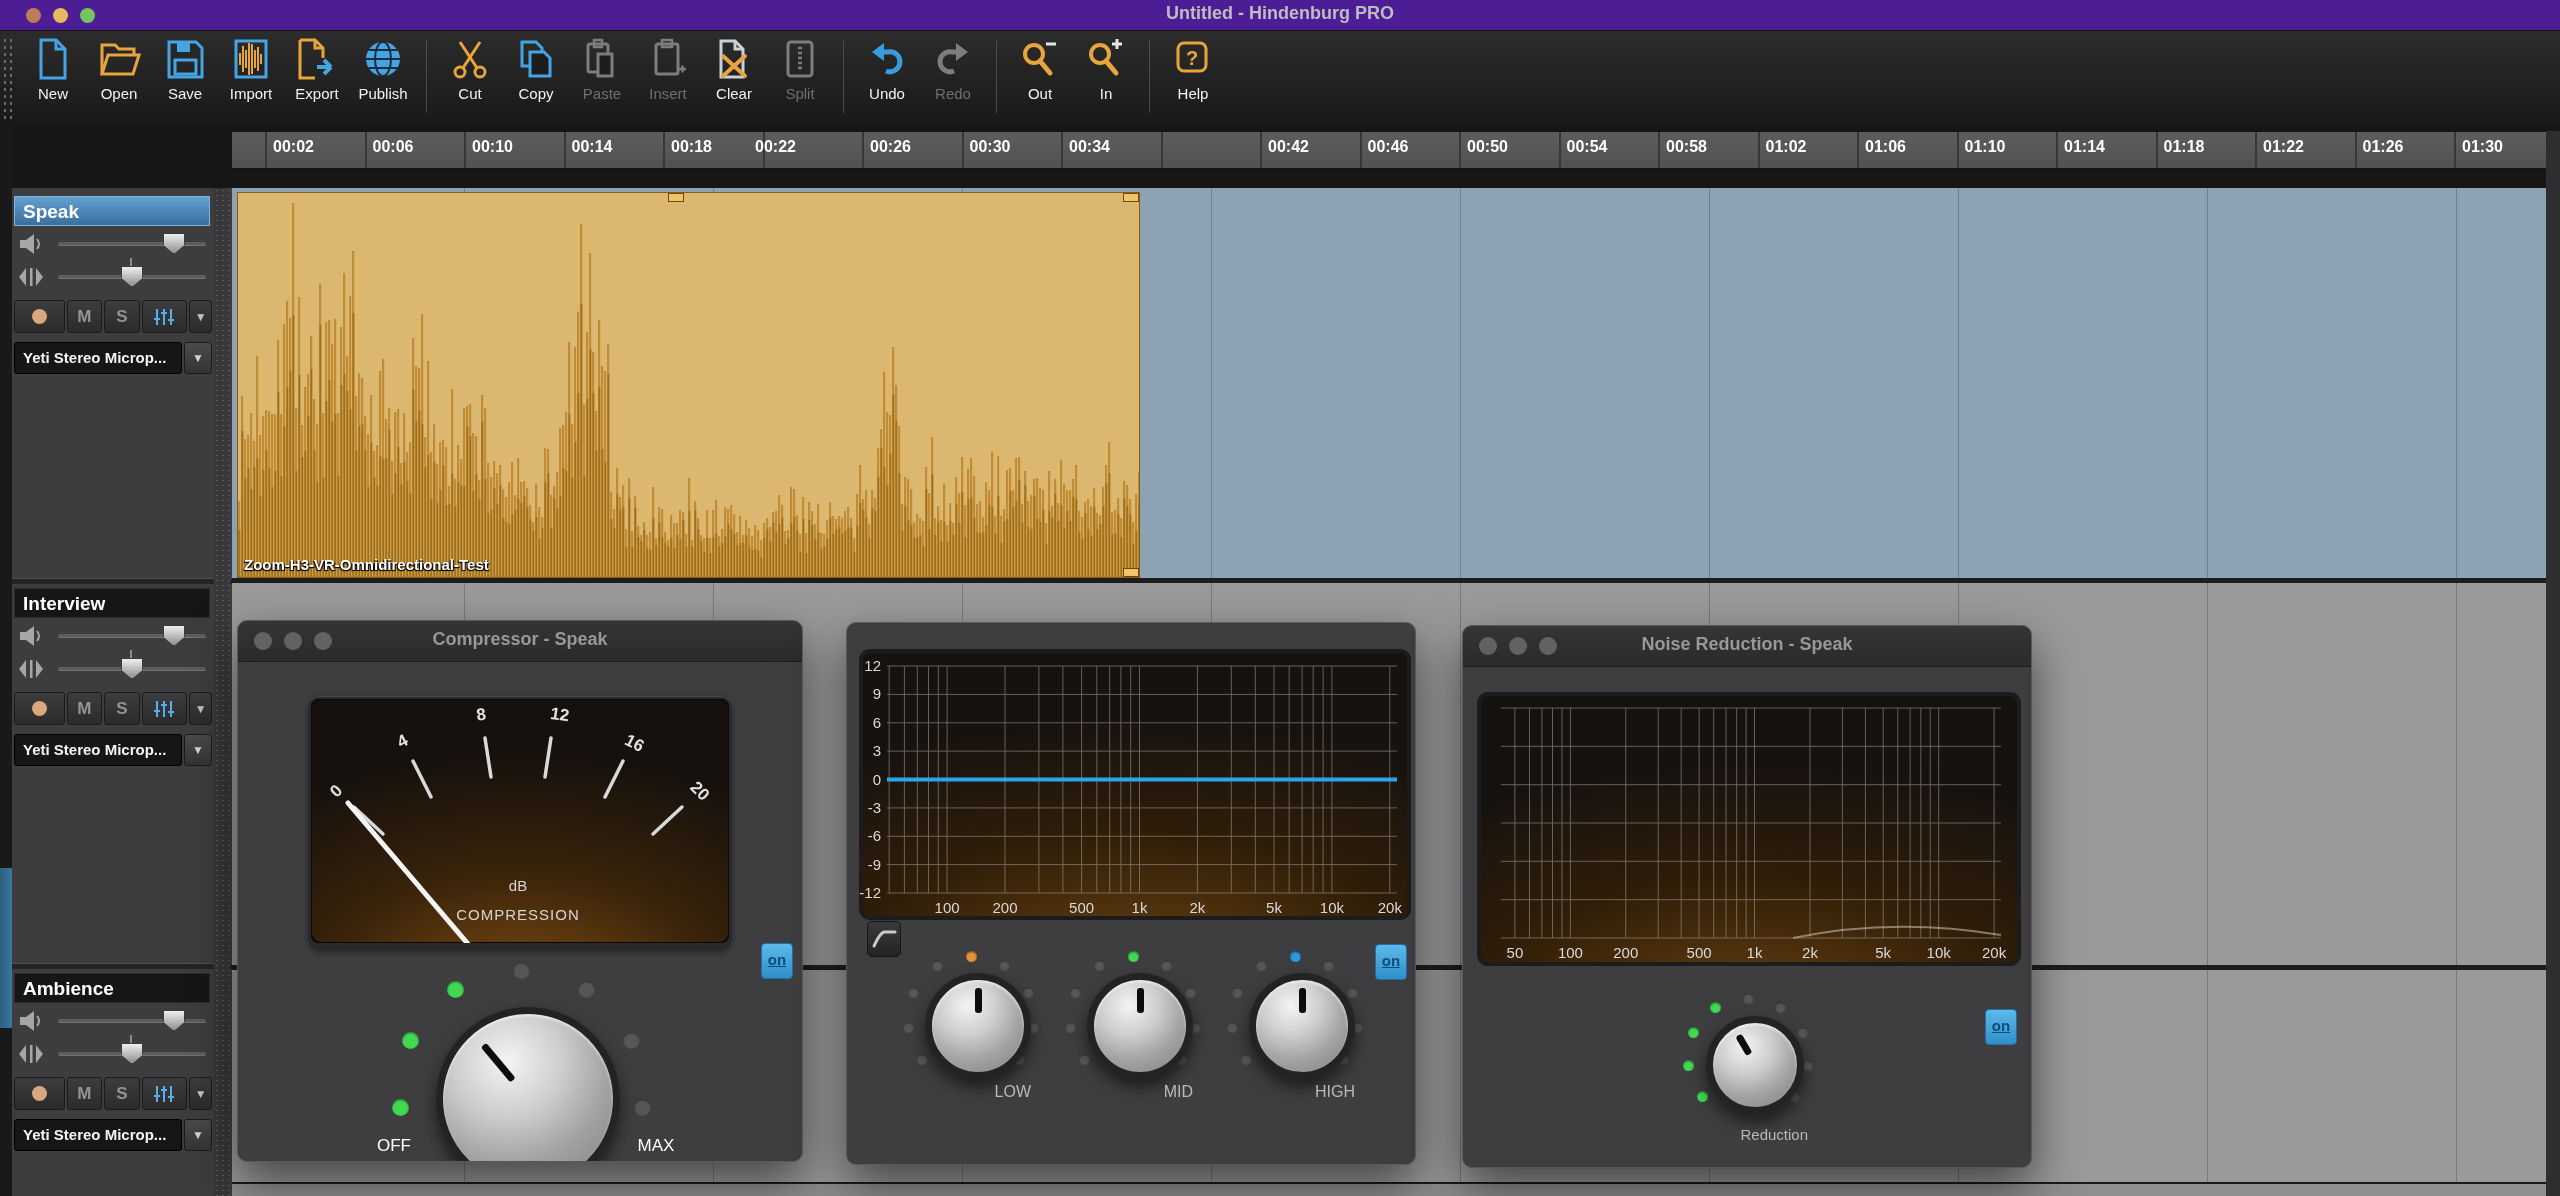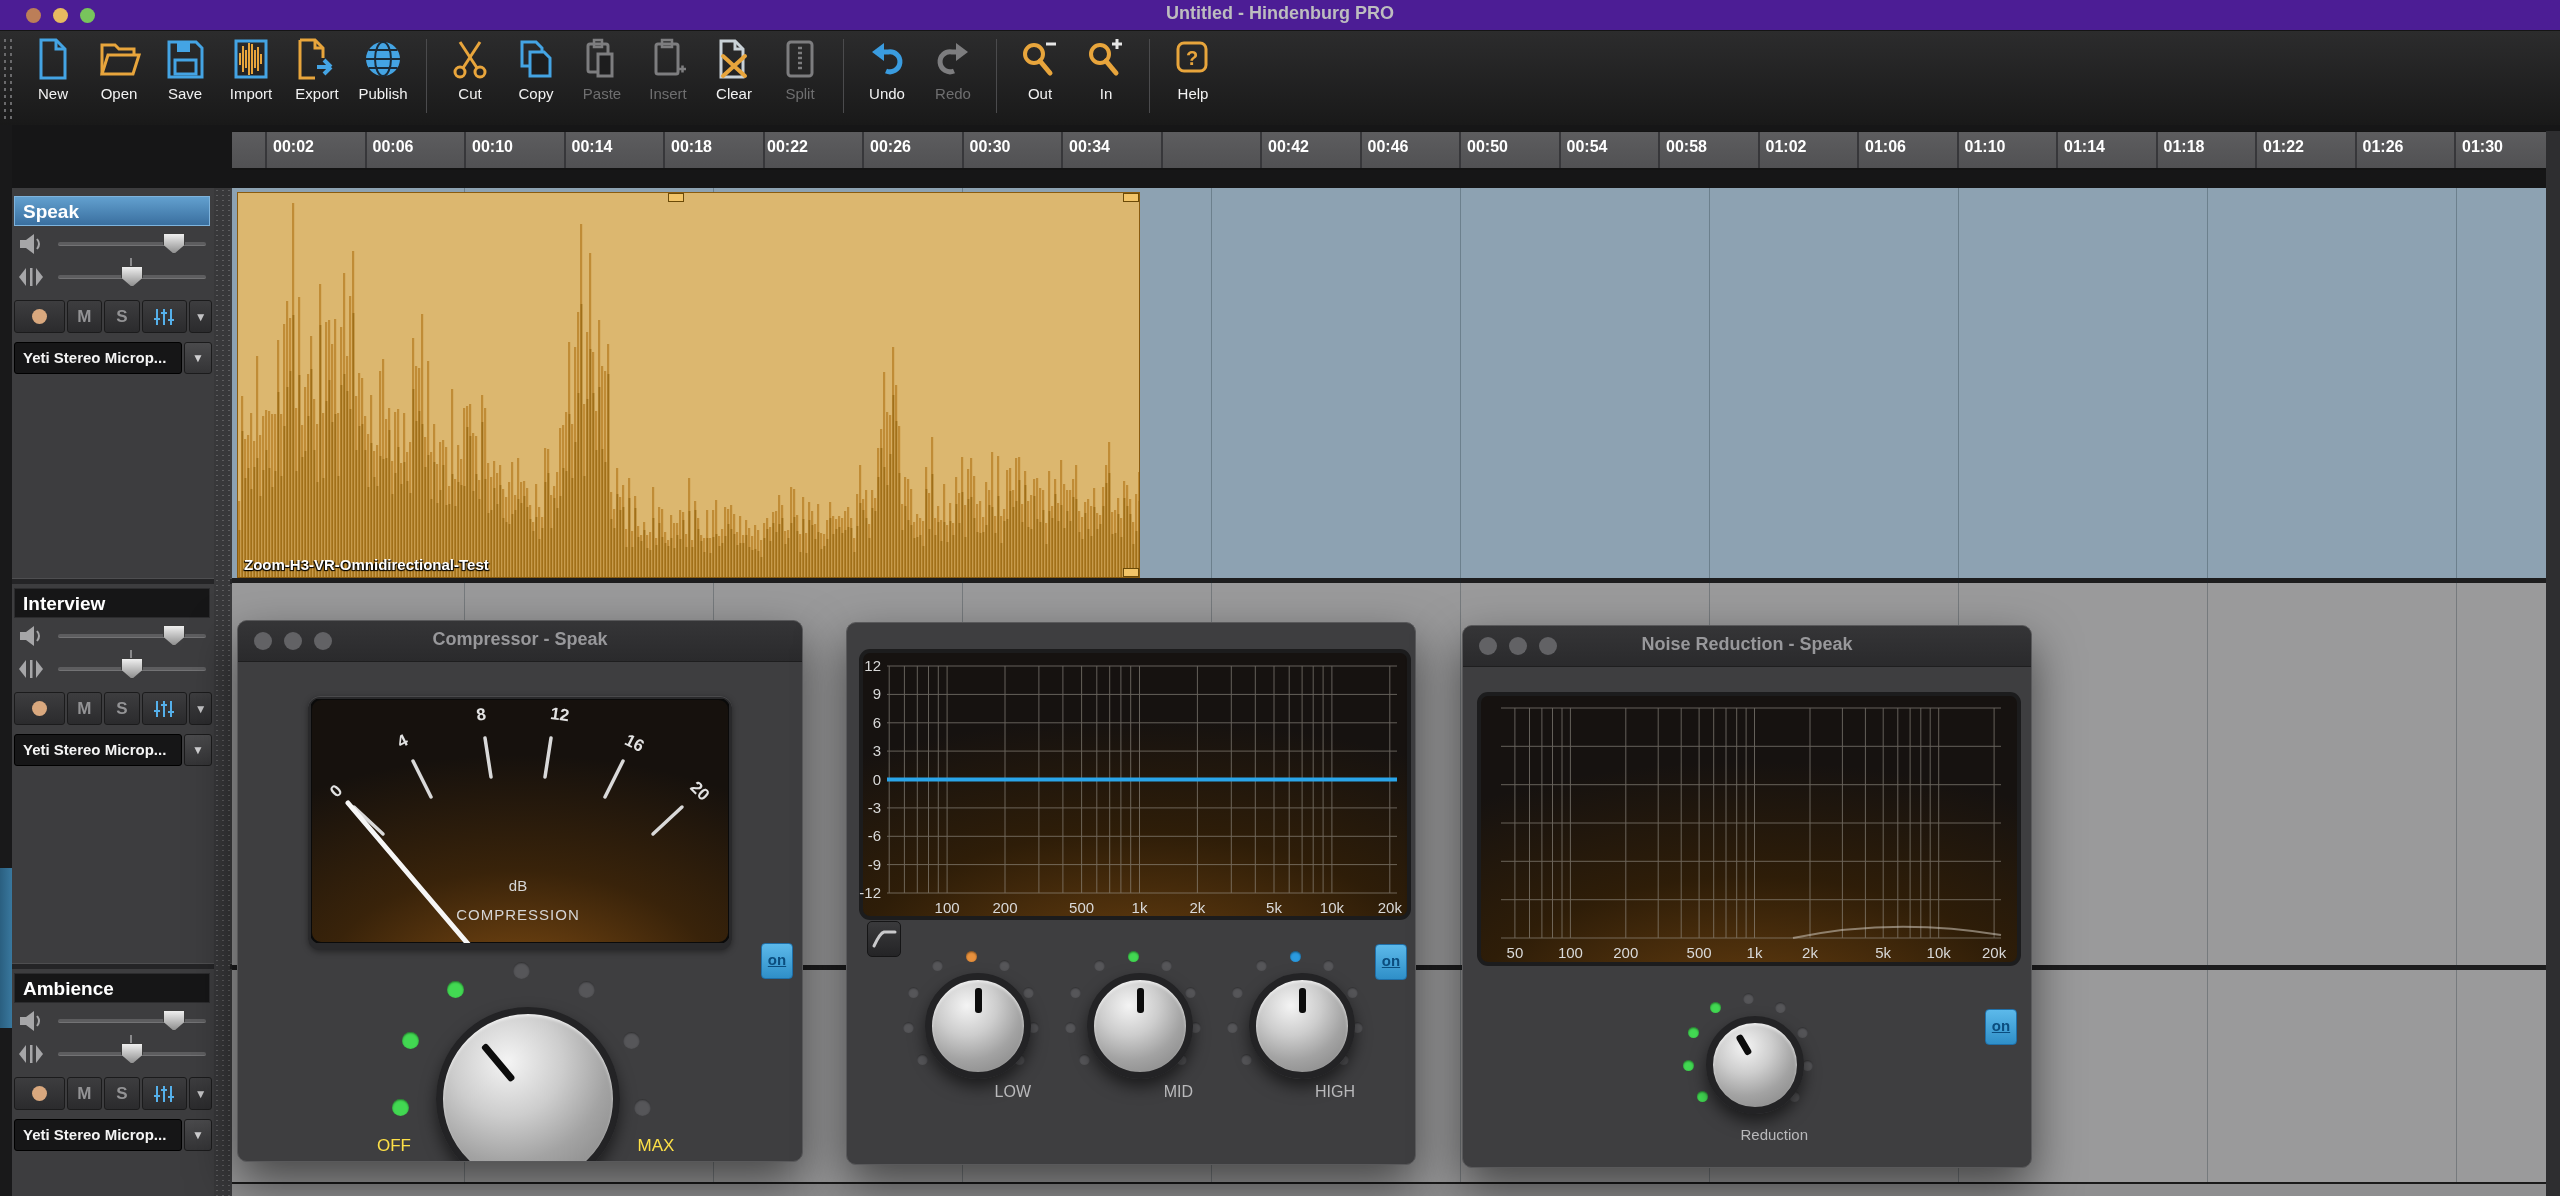--- a/index.html
+++ b/index.html
@@ -100,21 +100,21 @@
      box-shadow:inset 0 1px 0 #4a4a4c,0 2px 6px rgba(0,0,0,.4);}
   
   .knob{position:absolute;border-radius:50%;
      background:radial-gradient(circle at 38% 28%,#f4f4f4 0%,#cdcdcd 34%,#a3a3a3 62%,#7e7e7e 100%);
      border:7px solid #232325;box-shadow:0 8px 16px rgba(0,0,0,.55),inset 0 2px 3px rgba(255,255,255,.65);}
   .knob .indw{position:absolute;inset:0;transform:rotate(var(--rot));}
   .knob .indw::after{content:'';position:absolute;left:calc(50% - 3.5px);top:9%;width:7px;
      height:27%;background:#0c0c0c;border-radius:3px;}
   .led{position:absolute;border-radius:50%;box-shadow:inset 0 1px 2px rgba(0,0,0,.5);}
   .klabel{position:absolute;color:#b9b9bb;font-size:16px;text-align:right;}
-  .minmax{position:absolute;color:#fde047;font-size:17px;text-align:center;width:80px;}
+  .minmax{position:absolute;color:#ffffff;font-size:17px;text-align:center;width:80px;}
 </style>
 </head>
 <body>
 
 <div id="root">
 
   <div id="titlebar">
     <div class="tl" style="left:26px;background:#bc7e58;"></div>
     <div class="tl" style="left:53px;background:#e7ba60;"></div>
     <div class="tl" style="left:80px;background:#78c45c;"></div>
@@ -320,21 +320,21 @@
       <div class="rlabel" style="left: 41px;">00:02</div>
       <div class="rtick" style="left: 132.5px;"></div>
       <div class="rlabel" style="left: 140.5px;">00:06</div>
       <div class="rtick" style="left: 232px;"></div>
       <div class="rlabel" style="left: 240px;">00:10</div>
       <div class="rtick" style="left: 331.5px;"></div>
       <div class="rlabel" style="left: 339.5px;">00:14</div>
       <div class="rtick" style="left: 431px;"></div>
       <div class="rlabel" style="left: 439px;">00:18</div>
       <div class="rtick" style="left: 530.5px;"></div>
-      <div class="rlabel" style="left: 535px; text-align: center;">00:22</div>
+      <div class="rlabel" style="left: 523px; text-align: center;">00:22</div>
       <div class="rtick" style="left: 630px;"></div>
       <div class="rlabel" style="left: 638px;">00:26</div>
       <div class="rtick" style="left: 729.5px;"></div>
       <div class="rlabel" style="left: 737.5px;">00:30</div>
       <div class="rtick" style="left: 829px;"></div>
       <div class="rlabel" style="left: 837px;">00:34</div>
       <div class="rtick" style="left: 928.5px;"></div>
       <div class="rlabel" style="left: 936.5px; margin-top: 28px;">00:38</div>
       <div class="rtick" style="left: 1028px;"></div>
       <div class="rlabel" style="left: 1036px;">00:42</div>

